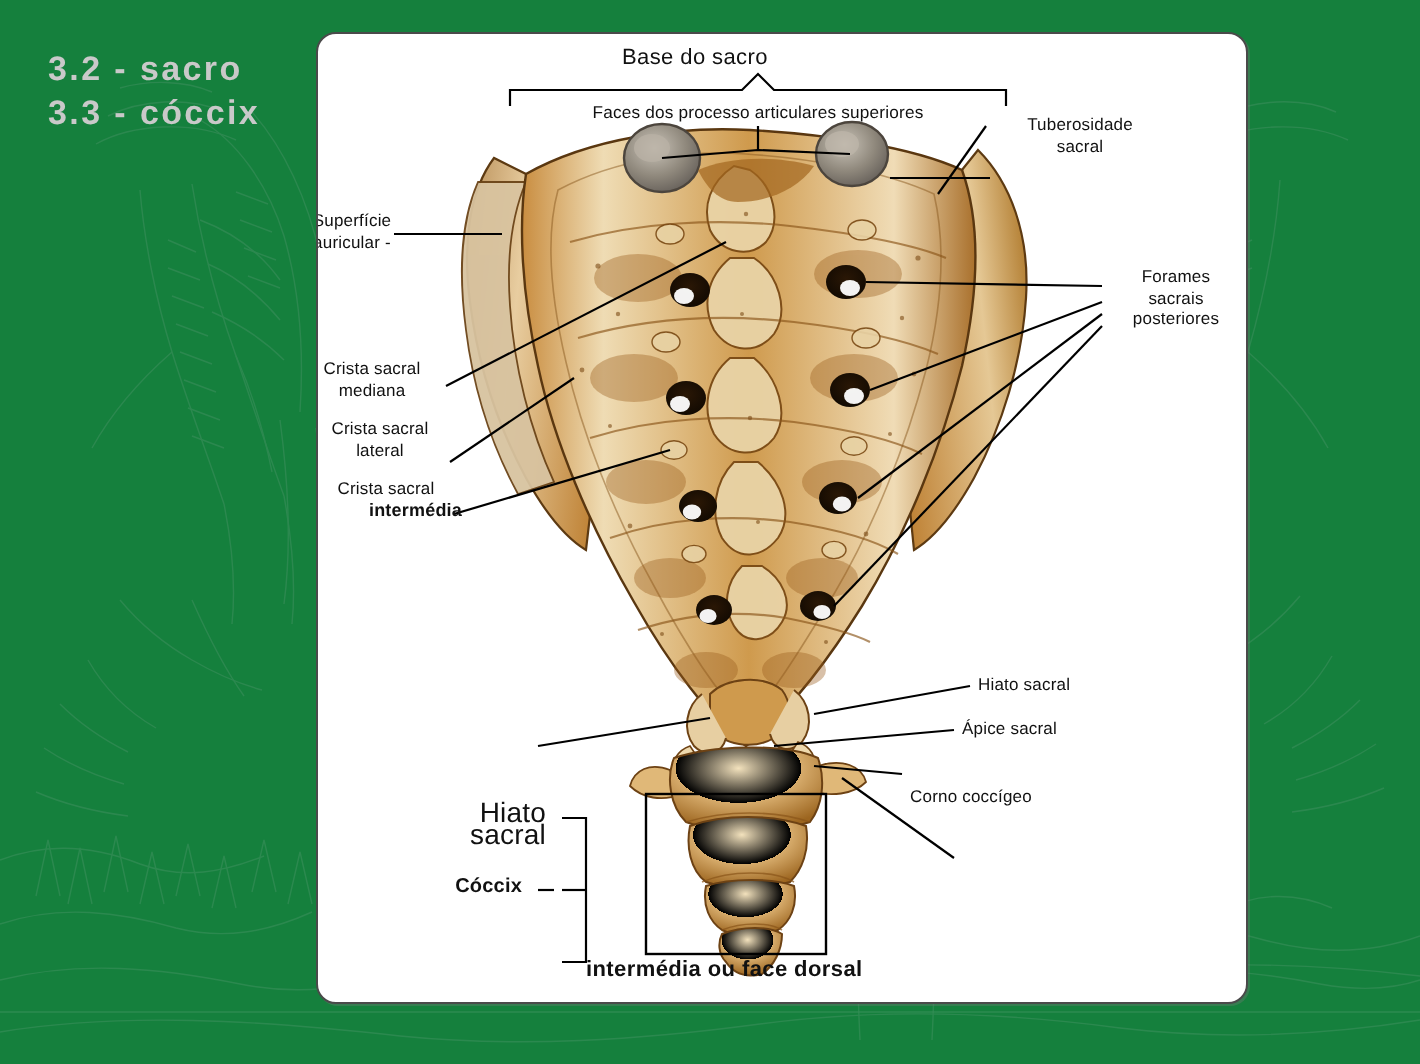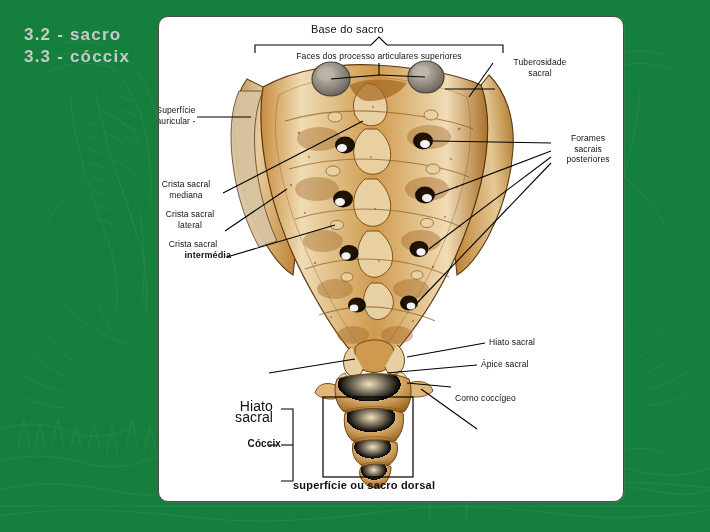--- a/index.html
+++ b/index.html
@@ -448,19 +448,19 @@
 sacrais
 posteriores</div>
 
     <div class="lbl" style="left:330px;top:320px;width:74px;">Hiato sacral</div>
 
     <div class="lbl" style="left:322px;top:342px;width:74px;">Ápice  sacral</div>
 
     <div class="lbl" style="left:296px;top:376px;width:84px;">Corno coccígeo</div>
 
 
-    <div class="lbl b" style="left:72px;top:422px;width:50px;text-align:right;font-size:10px;">Cóccix</div>
-
-    <div class="cap" style="left:134px;top:462px;">superfície ou sacro dorsal</div>
+    <div class="lbl b" style="left:52px;top:422px;width:50px;text-align:right;font-size:10px;">Cóccix</div>
+
+    <div class="cap" style="left:134px;top:462px;">intermédia ou face dorsal</div>
 
   </div>
 
 </div>
 
 </body></html>

